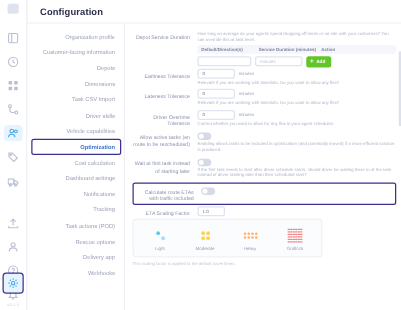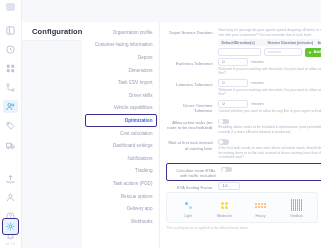--- a/index.html
+++ b/index.html
@@ -52,21 +52,21 @@
     position: absolute; top: 1px; right: 0px;
     width: 3px; height: 3px; border-radius: 50%;
     background: #22d3ee;
   }
   .rail-gap { height: 16px; }
   .rail-bottom { position: absolute; bottom: 2px; left: 0; width: 100%;
     display:flex; flex-direction:column; align-items:center; }
   .rail-ver { font-size: 3px; color: #c9cfe0; letter-spacing:.2px; margin-top:2px;}
 
   
-  .page { flex: 1; display: flex; flex-direction: row; min-width: 0; margin-top: 22px; }
+  .page { flex: 1; display: flex; flex-direction: column; min-width: 0; }
   .topbar {
     height: 19px;
     background: #ffffff;
     border-bottom: 1px solid #eef0f6;
     display: flex; align-items: center;
     padding-left: 10px;
     flex: 0 0 19px;
   }
   .page-title { font-size: 7.5px; font-weight: bold; color: #2d2f49; letter-spacing: .1px; }
 

